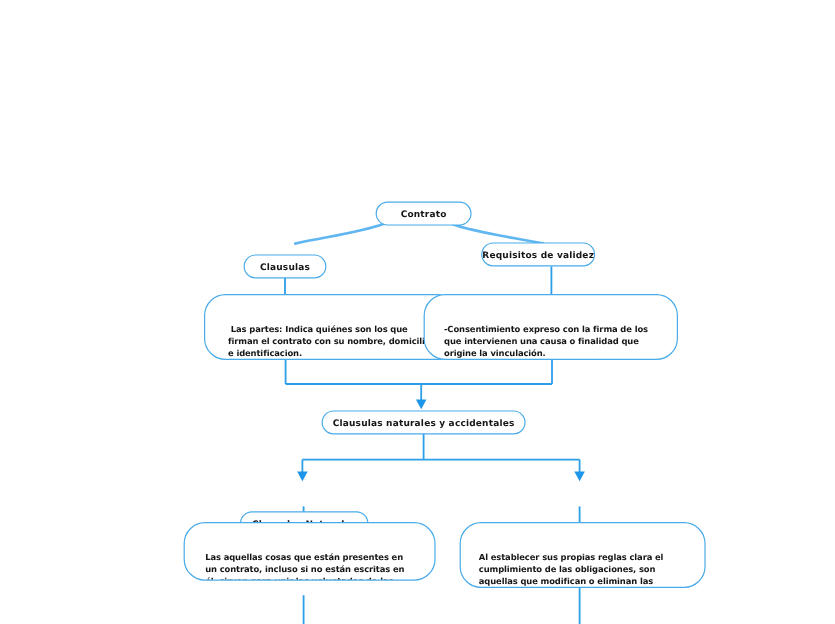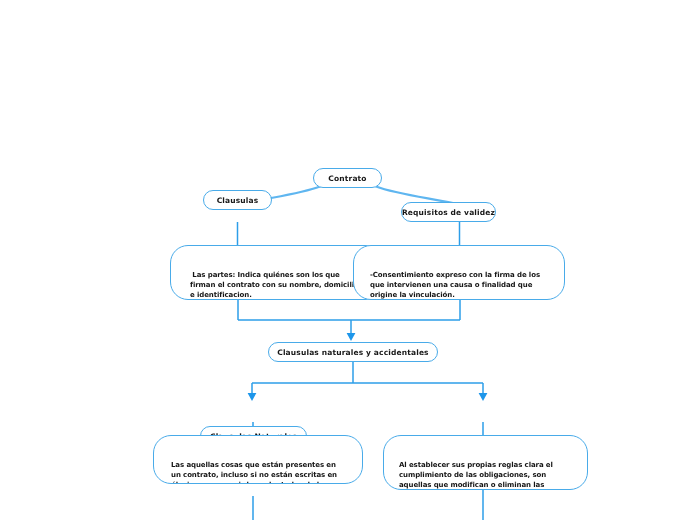--- a/index.html
+++ b/index.html
@@ -38,22 +38,22 @@
     border-radius: 18px;
     font-size: 7px; font-weight: bold;
     color: #161616;
     line-height: 9.9px;
     letter-spacing: -0.1px;
     white-space: pre-wrap;
     overflow: hidden;
   }
   .note .txt { display: block; }
   
-  #node-root        { left: 313px; top: 168px; width: 69px;  height: 20px; }
-  #node-clausulas   { left: 203px; top: 190px; width: 69px;  height: 20px; }
+  #node-root        { left: 313px; top: 168px; width: 80px;  height: 20px; }
+  #node-clausulas   { left: 203px; top: 212px; width: 69px;  height: 20px; }
   #node-requisitos  { left: 401px; top: 202px; width: 95px; height: 20px; }
   #node-nat-acc     { left: 268px; top: 342px; width: 170px; height: 20px; }
   #node-naturales   { left: 200px; top: 402px; width: 107px; height: 20px; margin-top: 24px; }
   #node-accidentales{ left: 423px; top: 402px; width: 120px; height: 20px; }
   
   #note-partes      { left: 130px; top: 245px; width: 213px; height: 55px; padding: 5px 6px 0 19px; margin-left: 40px; }
   #note-consent     { left: 353px; top: 245px; width: 212px; height: 55px; padding: 5px 6px 0 16px; }
   #note-naturales   { left: 153px; top: 435px; width: 210px; height: 49px; padding: 5px 6px 0 17px; }
   #note-accidentales{ left: 383px; top: 435px; width: 205px; height: 55px; padding: 5px 6px 0 15px; }
 </style>

